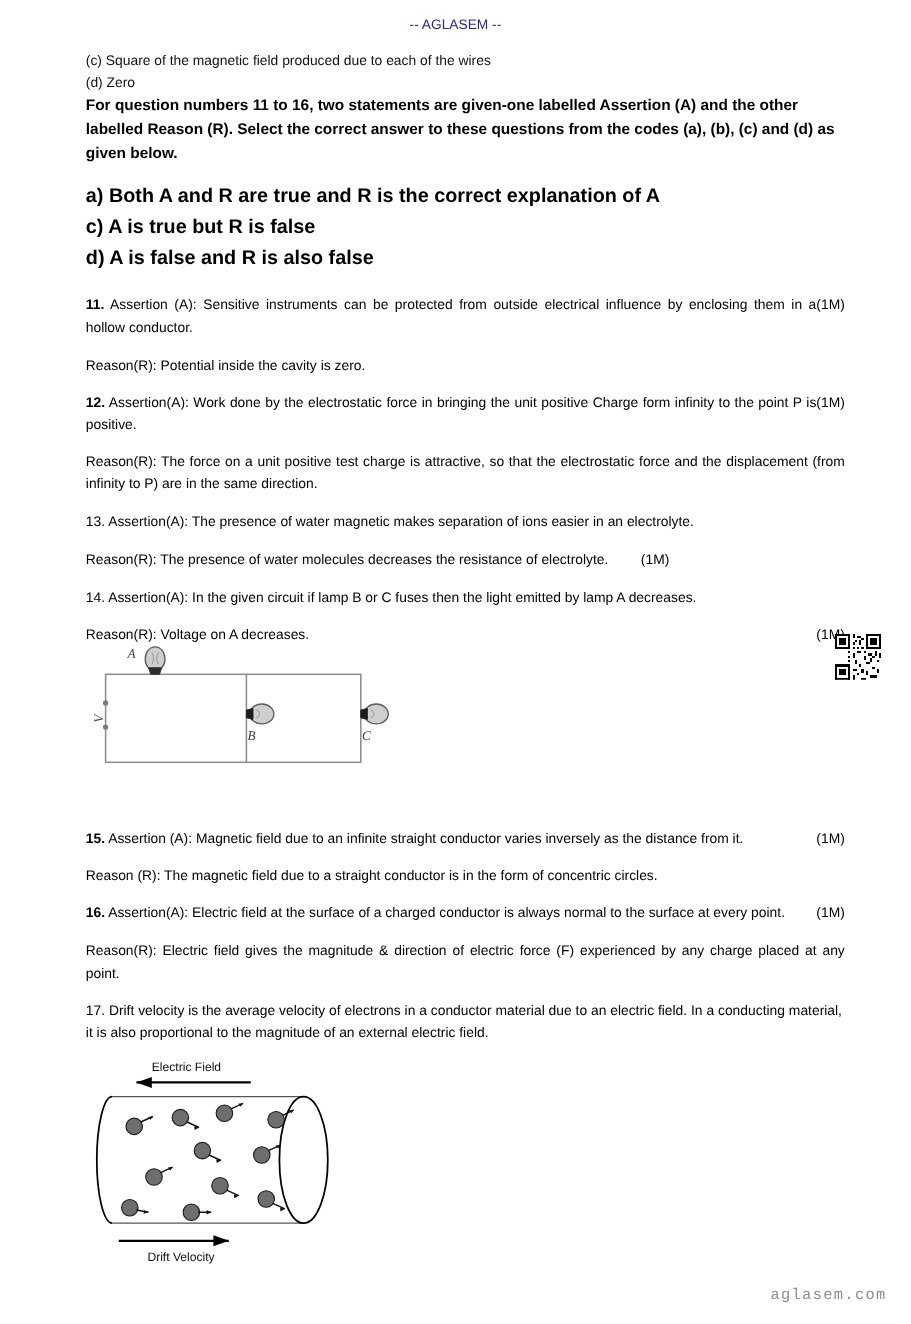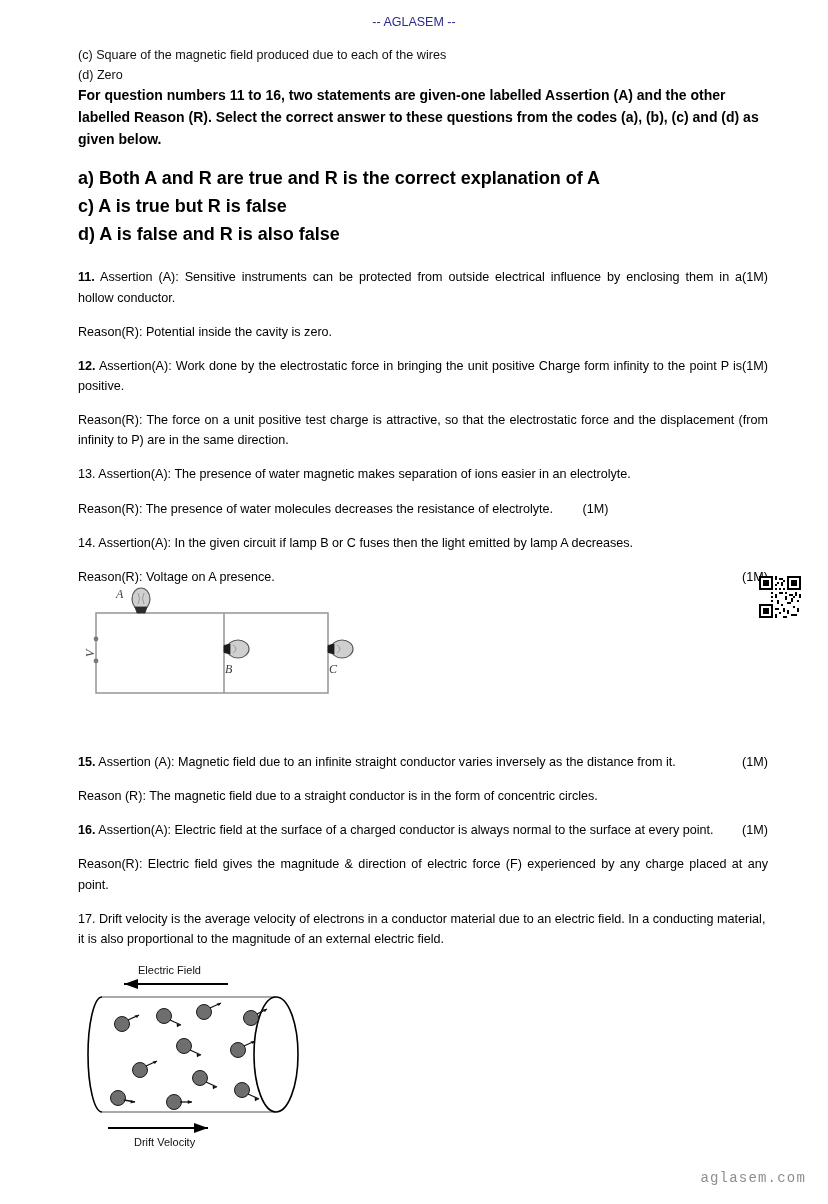--- a/index.html
+++ b/index.html
@@ -190,21 +190,21 @@
 
   <div class="block-gap-m"></div>
 
   <div class="qa-nojust">
     <span class="qnum">14.</span>
     <span>Assertion(A): In the given circuit if lamp B or C fuses then the light emitted by lamp A decreases.</span>
   </div>
   <div class="block-gap-m"></div>
   <div class="qa-nojust">
     <span class="marks">(1M)</span>
-    <span>Reason(R): Voltage on A presence.</span>
+    <span>Reason(R): Voltage on A decreases.</span>
   </div>
 
   <div style="height:165px"></div>
 
   <div class="qa">
     <span class="marks">(1M)</span>
     <span class="qnum">15.</span>
     <span>Assertion (A): Magnetic field due to an infinite straight conductor varies inversely as the distance from it.</span>
   </div>
   <div class="block-gap-m"></div>

